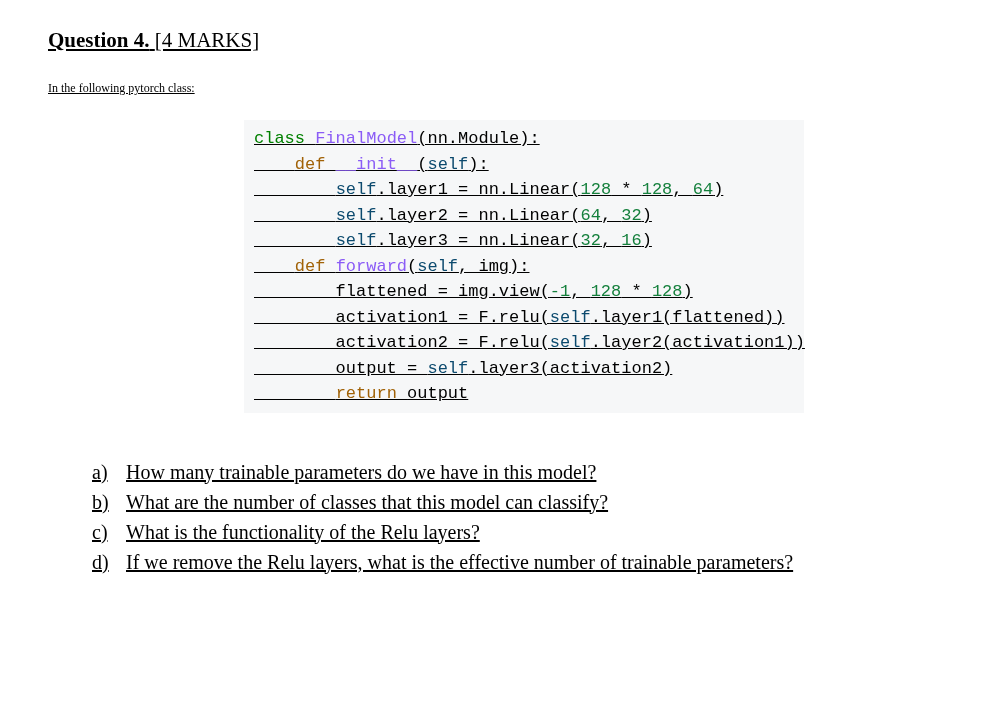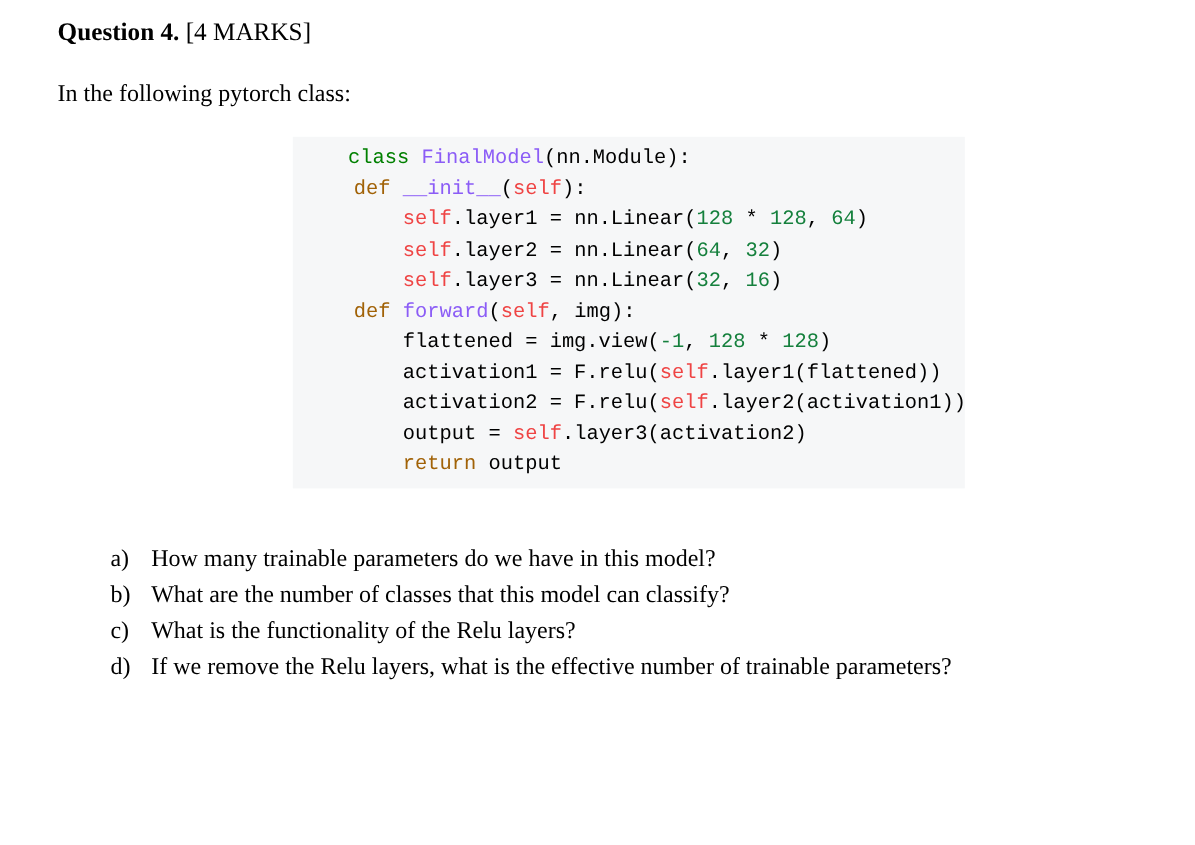--- a/index.html
+++ b/index.html
@@ -5,51 +5,52 @@
   html, body {
     margin: 0;
     padding: 0;
     width: 996px;
     height: 704px;
     background: #ffffff;
     font-family: "Times New Roman", Times, serif;
     color: #000000;
   }
   .page {
-    padding: 14px 48px 0 48px;
+    padding: 28px 48px 0 48px;
     box-sizing: border-box;
+    text-decoration: underline;
   }
   .question-header {
     font-size: 21px;
     margin-bottom: 28px;
   }
   .question-header .bold {
     font-weight: bold;
   }
   .intro {
-    font-size: 20px;
+    font-size: 12px;
     margin-bottom: 24px;
   }
   .code-block {
     margin-left: 196px;
     width: 560px;
     background: #f6f7f8;
     font-family: Consolas, Menlo, "Courier New", monospace;
     font-size: 17px;
     line-height: 1.5;
     color: #000000;
     padding: 6px 10px 6px 10px;
     box-sizing: border-box;
     white-space: pre;
   }
-  .kw-class   { color: #008000; margin-left: 36px; }   
+  .kw-class   { color: #008000; }   
   .kw-def     { color: #a16207; }   
   .kw-ident   { color: #8b5cf6; }   
   .kw-num     { color: #15803d; }   
-  .kw-self    { color: #ef4444; margin-top: 12px; }
+  .kw-self    { color: #0c4a6e; margin-top: 12px; }
   .code-line { display: block; }
 
   .subquestions {
     margin-top: 44px;
     margin-left: 44px;
     font-size: 20px;
     line-height: 1.5;
   }
   .subquestions .row {
     display: flex;

